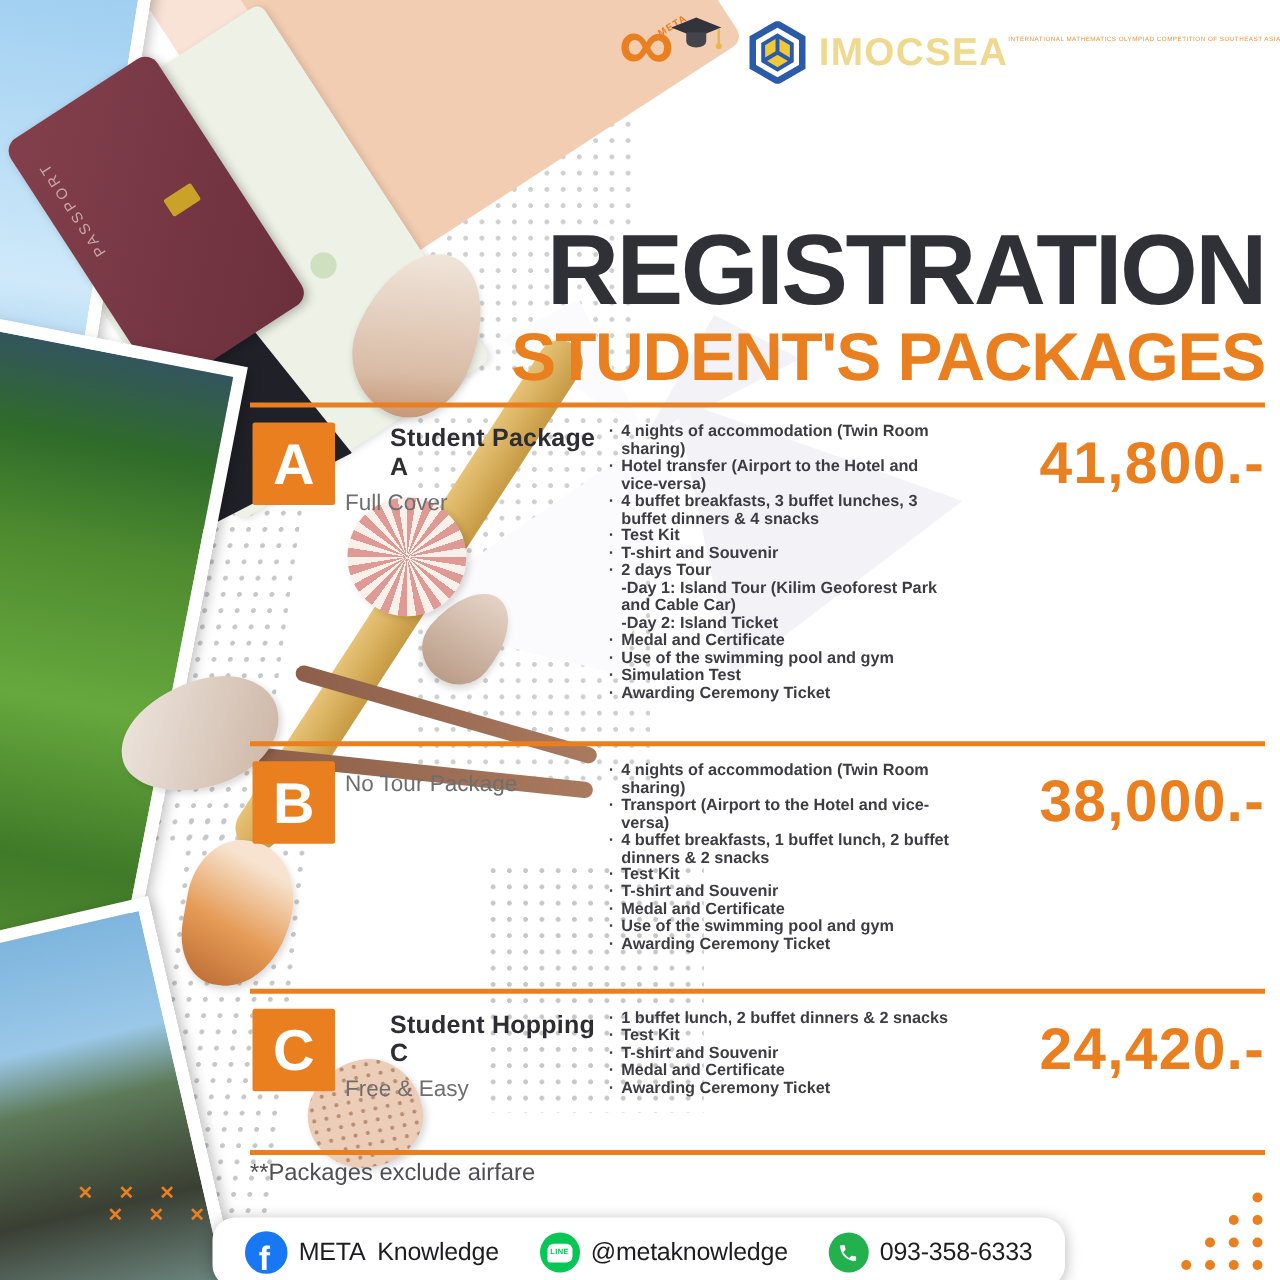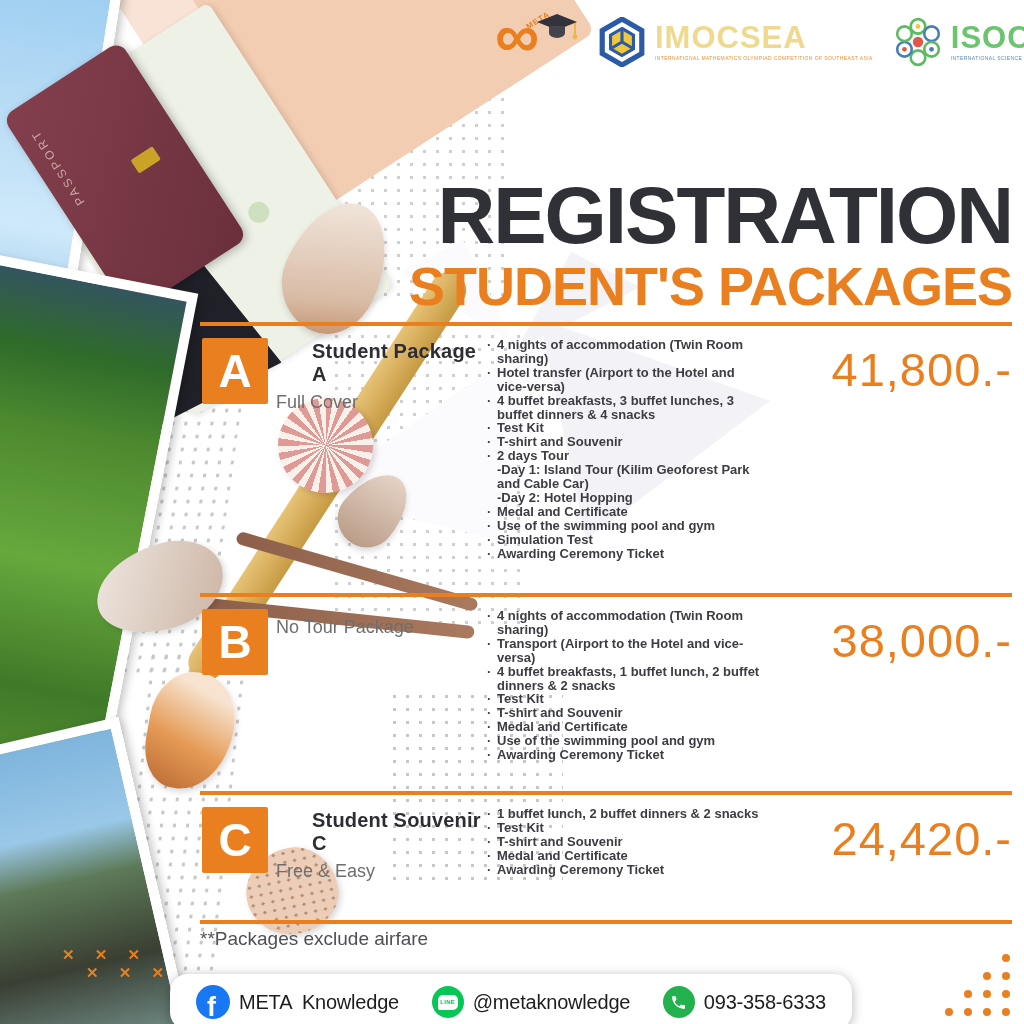--- a/index.html
+++ b/index.html
@@ -70,21 +70,21 @@
   .leaf:nth-child(3){left:80px;top:8px;transform:rotate(-15deg);}  .leaf:nth-child(4){left:110px;top:40px;transform:rotate(35deg);}
   .leaf:nth-child(5){left:135px;top:15px;transform:rotate(-5deg);}
 
   
   .logo-bar { position:absolute; left:495px; top:8px; height:68px; display:flex; align-items:center; gap:20px; z-index:8; }
   .meta-logo { position:relative; width:82px; height:64px; }
   .meta-inf { position:absolute; left:0; top:-6px; font-size:62px; font-weight:bold; color:#EA7F1F; line-height:64px; }
   .meta-cap { position:absolute; right:-2px; top:2px; }
   .meta-word { position:absolute; right:26px; top:6px; transform:rotate(-32deg); font-size:8px; font-weight:bold; color:#EA7F1F; letter-spacing:1px; }
   .org { display:flex; align-items:center; gap:8px; }
-  .org-text { display:flex; flex-direction:column; }
+  .org-text { display:flex; }
   .org-name { font-size:31px; font-weight:bold; letter-spacing:1px; line-height:30px; }
   .imocsea .org-name { color:#EFD98F; }
   .isocsea .org-name { color:#6CC46E; }
   .org-tag { font-size:5px; letter-spacing:.4px; margin-top:2px; white-space:nowrap; }
   .imocsea .org-tag { color:#E8923A; }
   .isocsea .org-tag { color:#5b88c4; }
 
   
   .header { position:absolute; right:12px; top:148px; text-align:right; z-index:7; }
   .title { font-size:80px; font-weight:bold; letter-spacing:-2px; color:#303037; line-height:80px;margin-top:28px; }
@@ -100,21 +100,21 @@
   .pkg-badge { position:absolute; left:2px; top:16px; width:66px; height:66px; background:#EA7F1F; border-radius:2px;
                display:flex; align-items:center; justify-content:center; }
   .pkg-letter { color:#fff; font-size:46px; font-weight:bold; }
   .pkg-head { position:absolute; left:76px; top:18px; width:205px; }
   .pkg-name { font-size:20px; font-weight:bold; color:#2d2d33; letter-spacing:.2px;margin-left:36px; }
   .pkg-type { font-size:18px; color:#6e6e6e; margin-top:6px; }
   .pkg-items { position:absolute; left:287px; top:16px; width:278px; list-style:none; }
   .pkg-items li { display:flex; align-items:flex-start; font-size:13px; font-weight:bold; color:#3c3c42; line-height:13.9px; }
   .pkg-items .marker { width:10px; flex:none; }
   .pkg-items .itxt { flex:1; }
-  .pkg-price { position:absolute; right:0; top:20px; font-size:47px; font-weight:normal; color:#EA7F1F; letter-spacing:1px; }
+  .pkg-price { position:absolute; right:0; top:20px; font-size:47px; font-weight:bold; color:#EA7F1F; letter-spacing:1px; }
 
   .last-divider { position:absolute; left:200px; top:920px; width:812px; height:4px; background:#EA7F1F; z-index:7; }
   .note { position:absolute; left:200px; top:928px; font-size:19px; color:#4f4f55; z-index:7; }
 
   
   .footer-pill { position:absolute; left:170px; top:974px; width:682px; height:56px; background:#fff; border-radius:18px;
                  box-shadow:0 2px 12px rgba(0,0,0,.3); display:flex; align-items:center; justify-content:space-between;
                  padding:0 26px; z-index:9; }
   .contact { display:flex; align-items:center; gap:9px; }
   .contact-label { font-size:20px; font-weight:normal; color:#1d1d1f; white-space:pre; letter-spacing:-.2px; }
@@ -264,21 +264,21 @@
           <li>
             <span class="marker">·</span>
             <span class="itxt">2 days Tour</span>
           </li>
           <li>
             <span class="marker"></span>
             <span class="itxt">-Day 1: Island Tour (Kilim Geoforest Park and Cable Car)</span>
           </li>
           <li>
             <span class="marker"></span>
-            <span class="itxt">-Day 2: Hotel Hopping</span>
+            <span class="itxt">-Day 2: Island Ticket</span>
           </li>
           <li>
             <span class="marker">·</span>
             <span class="itxt">Medal and Certificate</span>
           </li>
           <li>
             <span class="marker">·</span>
             <span class="itxt">Use of the swimming pool and gym</span>
           </li>
           <li>
@@ -337,21 +337,21 @@
         </ul>
     <div class="pkg-price">38,000.-</div>
   </div>
 
   <div class="package-row pkg-row-2">
     <div class="pkg-divider"></div>
     <div class="pkg-badge">
       <span class="pkg-letter">C</span>
     </div>
     <div class="pkg-head">
-      <div class="pkg-name">Student Souvenir C</div>
+      <div class="pkg-name">Student Hopping C</div>
       <div class="pkg-type">Free &amp; Easy</div>
     </div>
     <ul class="pkg-items">
           <li>
             <span class="marker">·</span>
             <span class="itxt">1 buffet lunch, 2 buffet dinners &amp; 2 snacks</span>
           </li>
           <li>
             <span class="marker">·</span>
             <span class="itxt">Test Kit</span>

